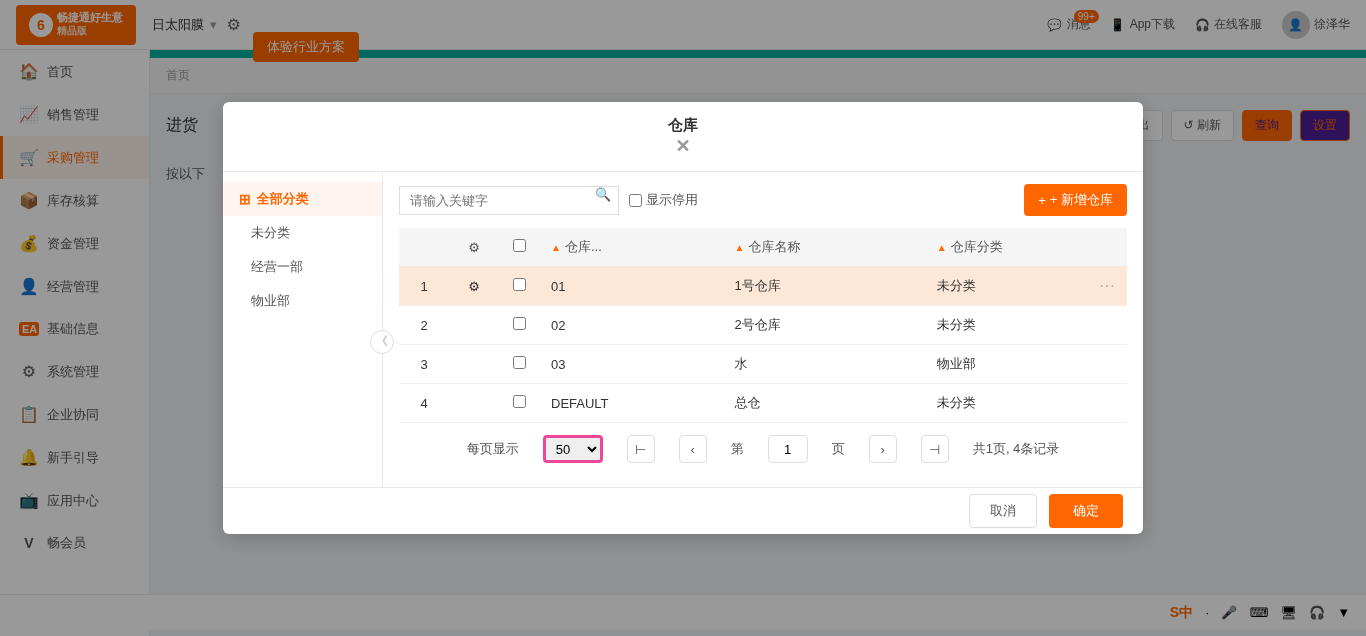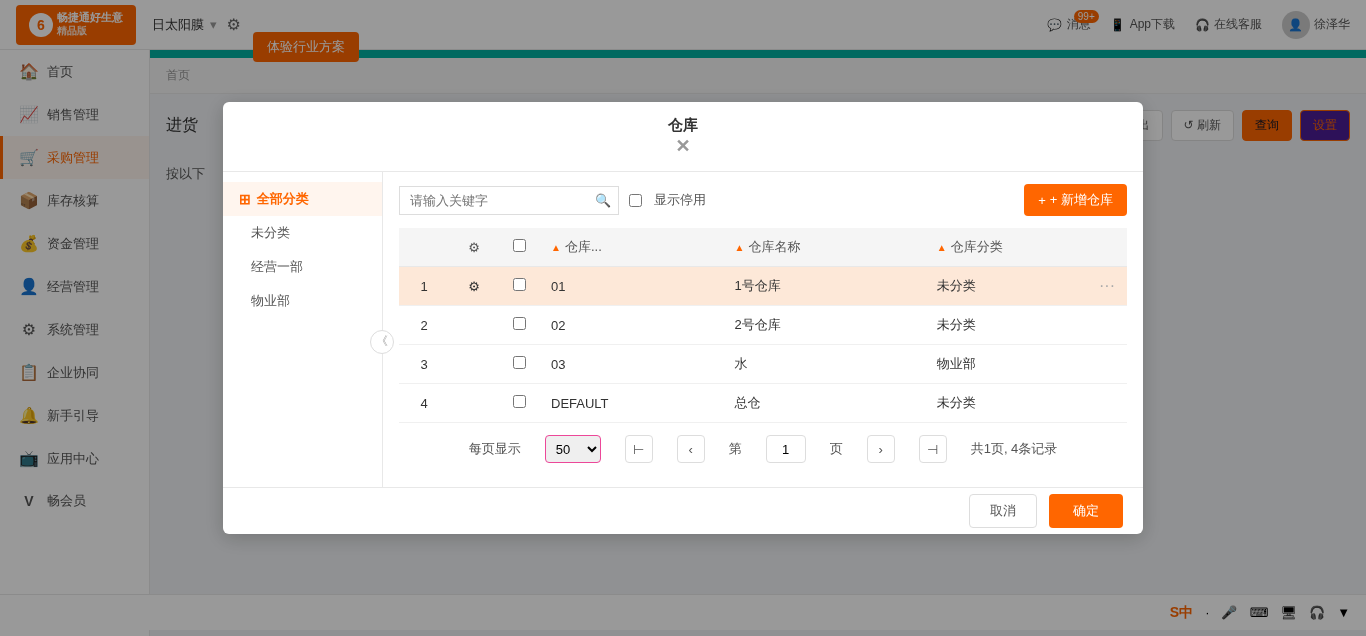--- a/index.html
+++ b/index.html
@@ -113,21 +113,21 @@
       background: #f0f2f5;
       overflow: auto;
     }
     .page-title { font-size: 16px; font-weight: normal; color: #333; margin-bottom: 12px; }
 
     
     .toolbar { display: flex; align-items: center; gap: 8px; margin-bottom: 12px; flex-wrap: wrap; }
     .toolbar-btn {
       padding: 6px 12px; border-radius: 4px; border: 1px solid #ddd; background: #fff; cursor: pointer; font-size: 12px; color: #555;
     }
-    .toolbar-btn.primary { background: #f60; color: #0f172a; border-color: #f60; }
+    .toolbar-btn.primary { background: #f60; color: #4c1d95; border-color: #f60; }
     .toolbar-btn.orange-outline { border-color: #f60; color: #f60; background: #4c1d95; }
 
     
     .overlay {
       position: fixed; top: 0; left: 0; right: 0; bottom: 0;
       background: rgba(0,0,0,0.4); z-index: 100;
       display: flex; align-items: center; justify-content: center;
     }
 
     
@@ -173,30 +173,30 @@
     .category-item {
       padding: 8px 16px 8px 28px; cursor: pointer; color: #555; font-size: 13px;
     }
 
     
     .table-panel { flex: 1; display: flex; flex-direction: column; padding: 12px 16px; overflow: hidden; }
 
     
     .search-bar { display: flex; align-items: center; gap: 10px; margin-bottom: 12px; }
     .search-input-wrap {
-      position: relative; display: flex; align-items: center;
+      position: relative; display: flex; align-items: flex-start;
       border: 1px solid #ddd; border-radius: 0; overflow: hidden;
       flex: 0 0 220px;
     }
     .search-input-wrap input {
       border: none; outline: none; padding: 6px 30px 6px 10px; font-size: 13px; width: 100%;
       color: #333;
     }
     .search-icon-btn { position: absolute; right: 6px; color: #999; cursor: pointer; }
-    .show-disabled-wrap { display: flex; align-items: center; gap: 12px; color: #555; font-size: 13px; cursor: pointer; }
+    .show-disabled-wrap { display: flex; align-items: center; gap: 4px; color: #555; font-size: 13px; cursor: pointer; }
     .show-disabled-wrap input[type=checkbox] { cursor: pointer; }
     .add-btn {
       margin-left: auto;
       background: #f60; color: #fff; border: none; border-radius: 4px;
       padding: 7px 14px; cursor: pointer; font-size: 13px;
       display: flex; align-items: center; gap: 4px;
     }
 
     
     .warehouse-table { width: 100%; border-collapse: collapse; font-size: 13px; }
@@ -223,21 +223,21 @@
     .page-btn {
       width: 28px; height: 28px; border: 1px solid #ddd; border-radius: 4px;
       display: flex; align-items: center; justify-content: center;
       cursor: pointer; background: #fff; color: #555;
     }
     .page-input {
       width: 40px; height: 28px; border: 1px solid #ddd; border-radius: 4px;
       text-align: center; font-size: 13px; outline: none;
     }
     .per-page-select {
-      height: 28px; border: 1px solid #ec4899; border-radius: 4px;
+      height: 28px; border: 3px solid #ec4899; border-radius: 4px;
       padding: 0 6px; font-size: 13px; outline: none;
     }
 
     
     .dialog-footer {
       padding: 6px 20px; border-top: 1px solid #e8e8e8;
       display: flex; justify-content: flex-end; gap: 12px;
     }
     .btn-cancel {
       padding: 7px 20px; border: 1px solid #ddd; border-radius: 4px;
@@ -325,20 +325,24 @@
       <span class="sidebar-icon">📦</span>
       <span>库存核算</span>
     </div>
     <div class="sidebar-item">
       <span class="sidebar-icon">💰</span>
       <span>资金管理</span>
     </div>
     <div class="sidebar-item">
       <span class="sidebar-icon">👤</span>
       <span>经营管理</span>
+    </div>
+    <div class="sidebar-item">
+      <span class="sidebar-icon" style="font-size:11px; font-weight:bold; background:#f60; color:#fff; border-radius:3px; padding:1px 3px;">EA</span>
+      <span>基础信息</span>
     </div>
     <div class="sidebar-item">
       <span class="sidebar-icon">⚙</span>
       <span>系统管理</span>
     </div>
     <div class="sidebar-item">
       <span class="sidebar-icon">📋</span>
       <span>企业协同</span>
     </div>
     <div class="sidebar-item">

